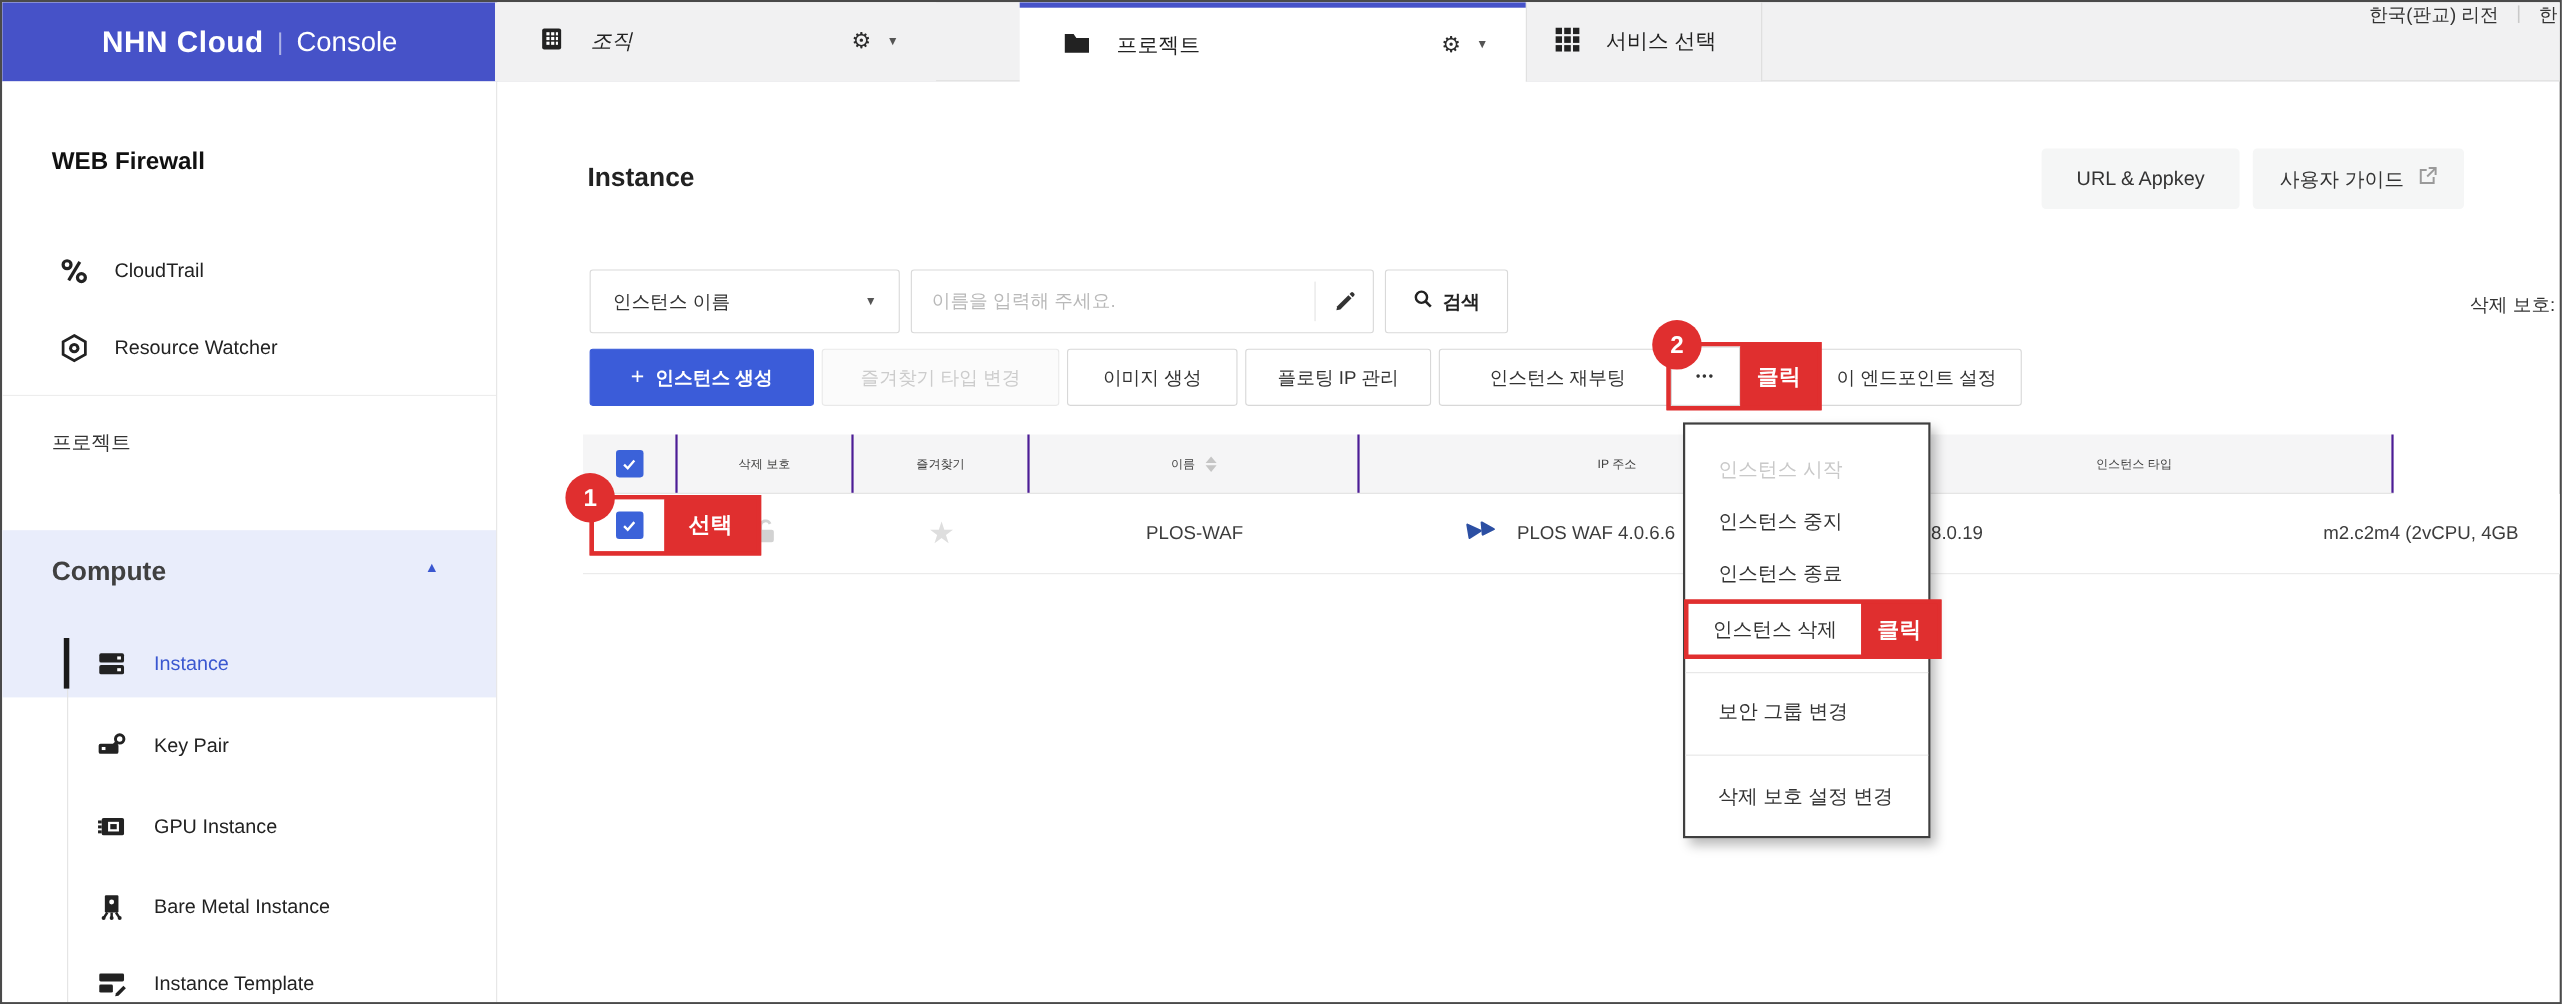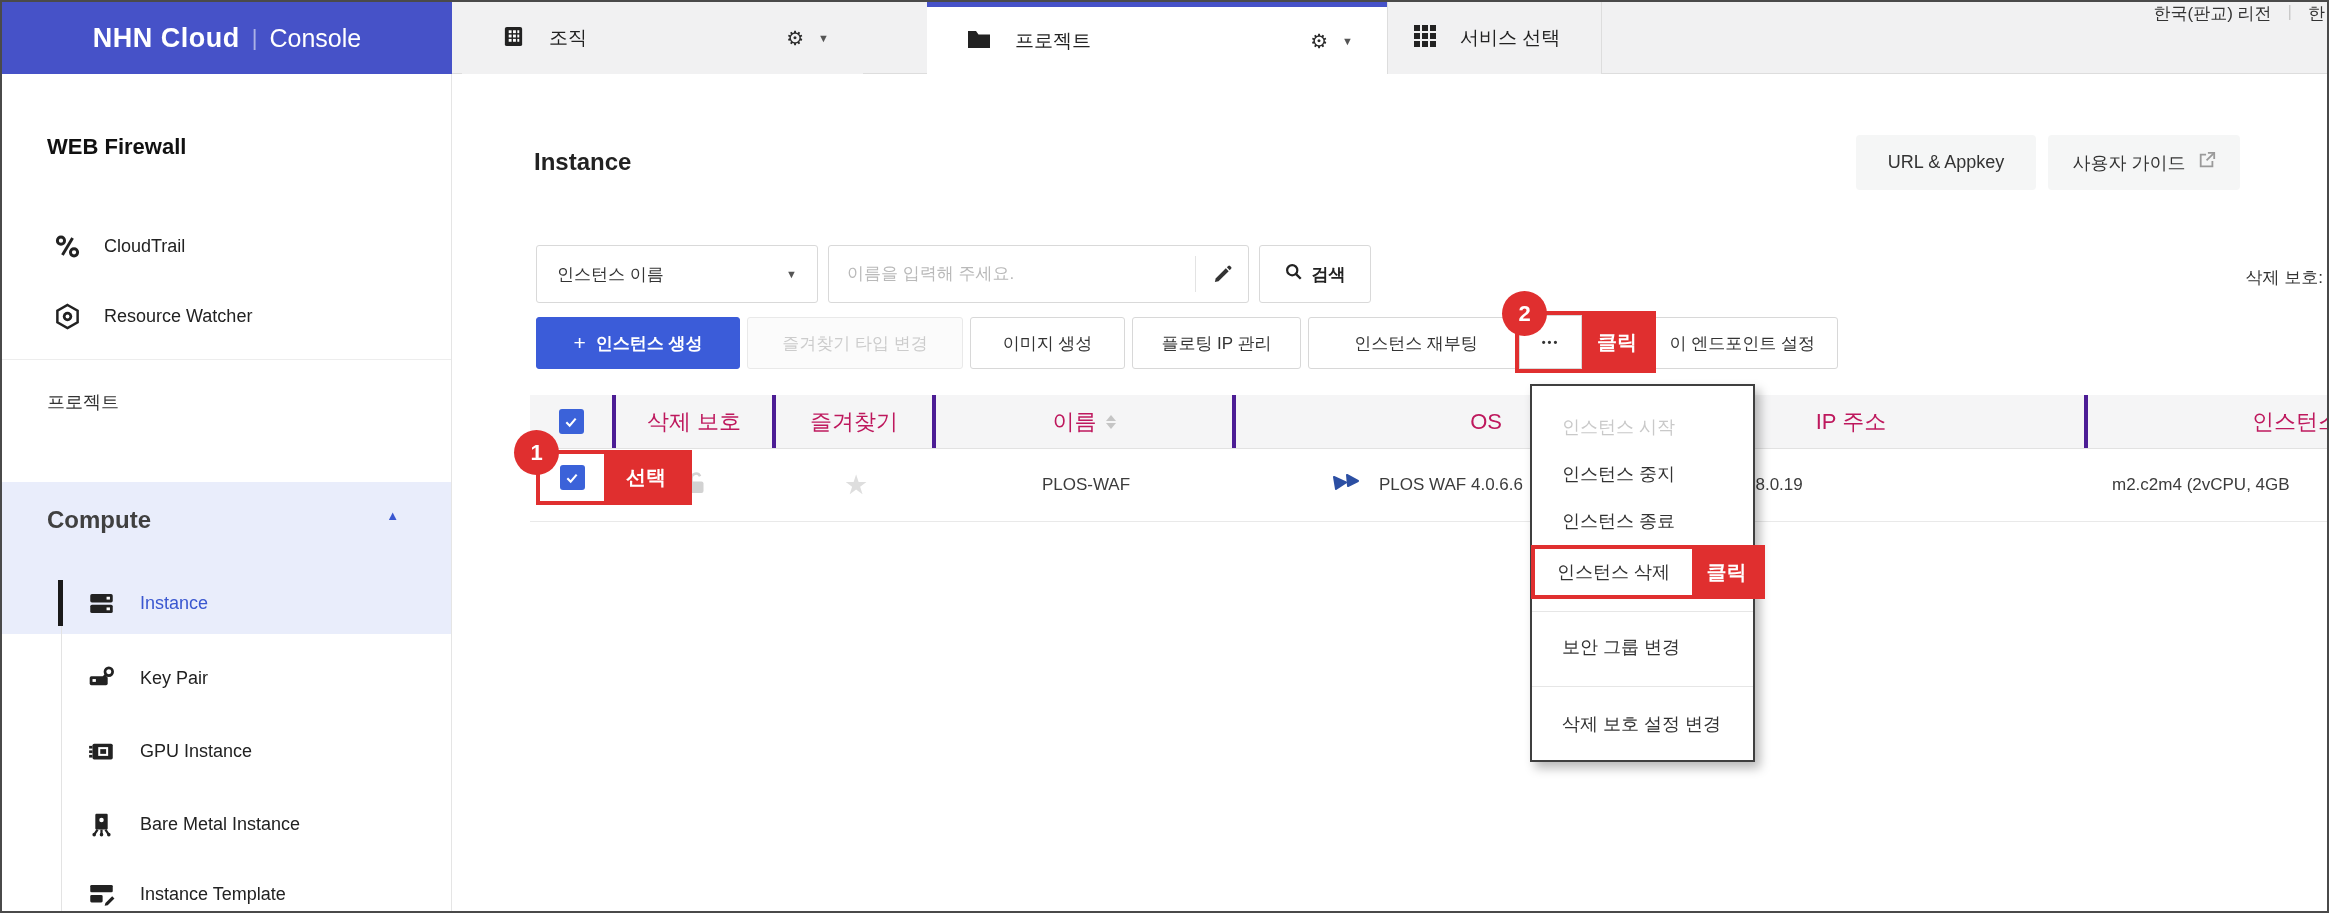--- a/index.html
+++ b/index.html
@@ -49,21 +49,21 @@
   .ipencil { width:52px; display:flex; align-items:center; justify-content:center; }
   .sbtn { position:absolute; left:1257px; top:243px; width:112px; height:58px; background:#fff; border:1px solid #d9d9d9; border-radius:3px; display:flex; align-items:center; justify-content:center; gap:10px; font-size:17px; font-weight:600; color:#222; cursor:pointer; }
   .delprot { position:absolute; right:4px; top:264px; font-size:17px; color:#333; white-space:nowrap; }
 
   .abtn { position:absolute; top:315px; height:52px; border:1px solid #d8d8d8; border-radius:3px; background:#fff; display:flex; align-items:center; justify-content:center; font-size:17px; color:#333; cursor:pointer; }
   .abtn-primary { background:#3b5cd9; border-color:#3b5cd9; color:#fff; font-weight:600; gap:10px; }
   .abtn-disabled { background:#fbfbfb; border-color:#e9e9e9; color:#ccc; cursor:default; }
 
   
   .thead { position:absolute; left:528px; top:393px; height:54px; display:flex; background:#f5f5f6; border-bottom:1px solid #e2e2e2; z-index:1; }
-  .thead .tc { display:flex; align-items:center; justify-content:center; font-size:22px; color:#be185d; border-right:4px solid #4c1d95; height:100%; }
+  .thead .tc { display:flex; align-items:center; justify-content:center; font-size:11px; color:#404040; border-right:2px solid #4c1d95; height:100%; }
   .trow { position:absolute; left:528px; top:447px; height:73px; display:flex; background:#fff; border-bottom:1px solid #e9e9e9; z-index:1; }
   .trow .tc { display:flex; align-items:center; justify-content:center; font-size:17px; color:#3c3c3c; height:100%; }
   .c0{width:86px;} .c1{width:160px;} .c2{width:160px;} .c3{width:300px;} .c4{width:382px;} .c5{width:470px;} .c6{width:470px;}
   .cb { width:25px; height:25px; background:#3b62d9; border-radius:3px; display:flex; align-items:center; justify-content:center; cursor:pointer; }
   .sorticon { display:inline-flex; flex-direction:column; gap:2px; margin-left:9px; cursor:pointer; }
   .tri-up { width:0; height:0; border-left:5px solid transparent; border-right:5px solid transparent; border-bottom:6px solid #c5c5c5; }
   .tri-dn { width:0; height:0; border-left:5px solid transparent; border-right:5px solid transparent; border-top:6px solid #c5c5c5; }
   .star { font-size:27px; color:#dedede; cursor:pointer; line-height:1; }
 
   
@@ -92,21 +92,21 @@
       <span>한</span>
     </div>
   </div>
 
   <div class="logo">
     <span class="b1">NHN Cloud</span>
     <span class="sep">|</span>
     <span class="b2">Console</span>
   </div>
 
-  <div class="tab" style="left:460px; width:401px; background:#f1f1f2;">
+  <div class="tab" style="left:448px; width:401px; background:#f1f1f2;font-style:italic;">
     <span>
       <svg width="23" height="23" viewBox="0 0 24 24">
           <rect x="3" y="2" width="18" height="20" rx="2" fill="#222"></rect>
           <g fill="#fff">
             <rect x="7" y="5.5" width="3" height="3"></rect>
             <rect x="11.5" y="5.5" width="3" height="3"></rect>
             <rect x="16" y="5.5" width="2" height="3"></rect>
             <rect x="7" y="10" width="3" height="3"></rect>
             <rect x="11.5" y="10" width="3" height="3"></rect>
             <rect x="16" y="10" width="2" height="3"></rect>
@@ -350,21 +350,20 @@
     </div>
     <div class="tc c1">삭제 보호</div>
     <div class="tc c2">즐겨찾기</div>
     <div class="tc c3">
       <span>이름</span>
       <span class="sorticon">
           <span class="tri-up"></span>
           <span class="tri-dn"></span>
         </span>
     </div>
-    <div class="tc c4" style="justify-content:flex-end; padding-right:112px;">OS</div>
     <div class="tc c5">IP 주소</div>
     <div class="tc c6">인스턴스 타입</div>
   </div>
 
   <div class="trow">
     <div class="tc c0"></div>
     <div class="tc c1">
       <span>
         <svg width="24" height="26" viewBox="0 0 24 26">
             <path d="M7.5 12 V8 a4.5 4.5 0 0 1 8.6 -1.8" fill="none" stroke="#d2d2d2" stroke-width="2.6"></path>

